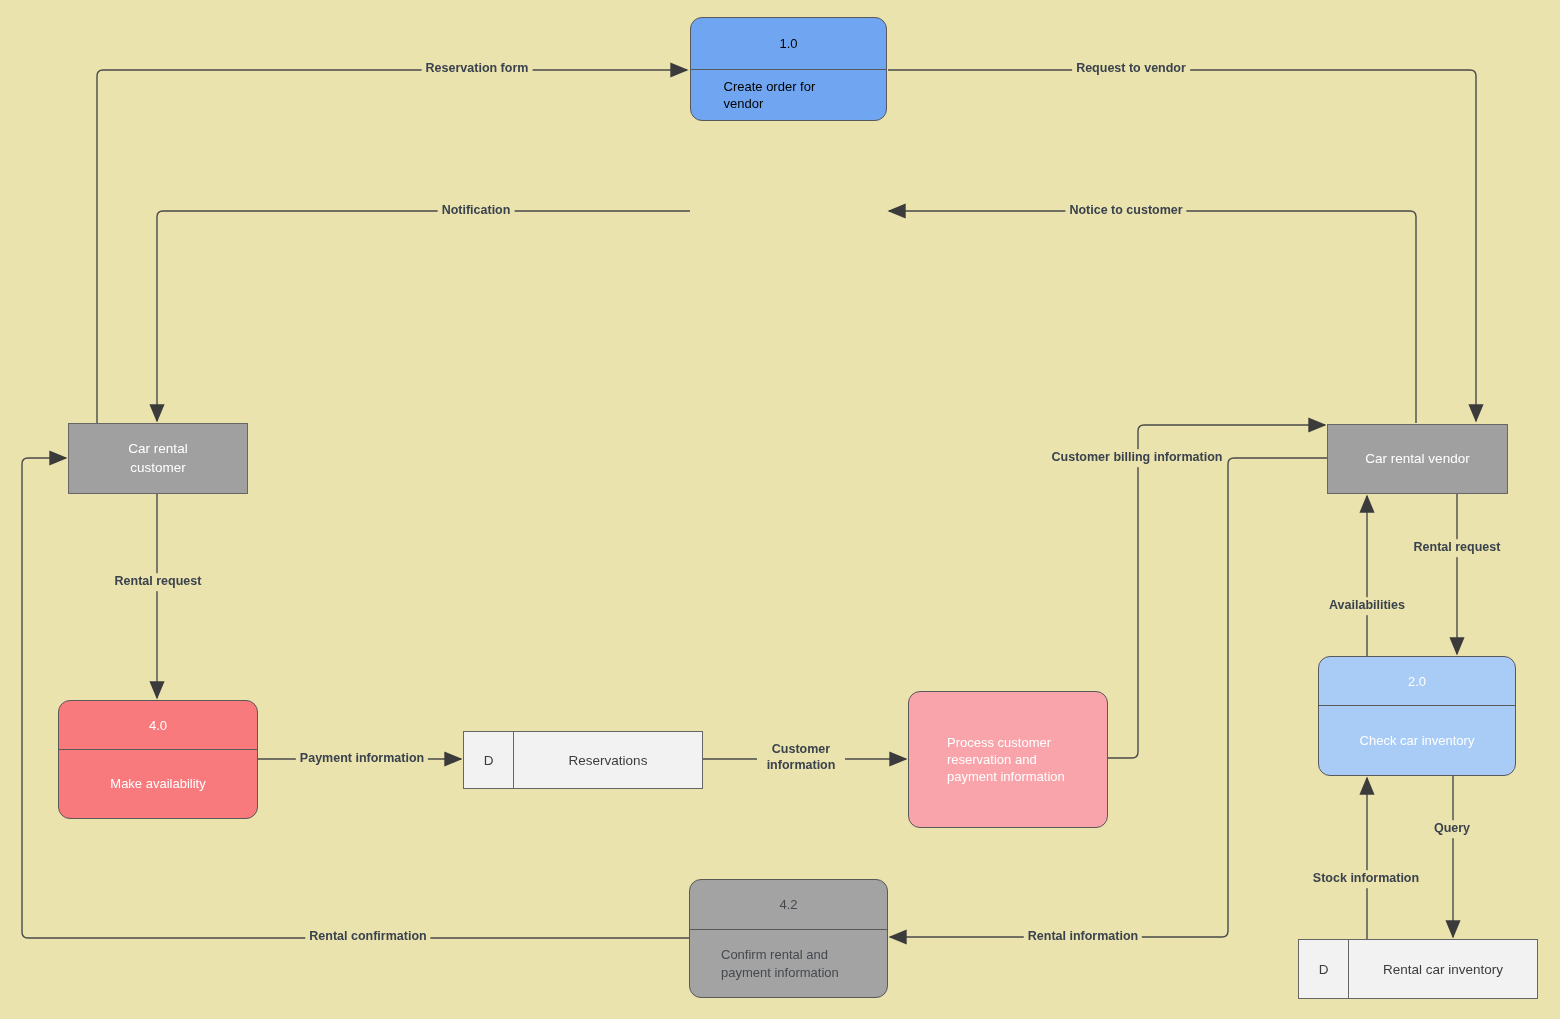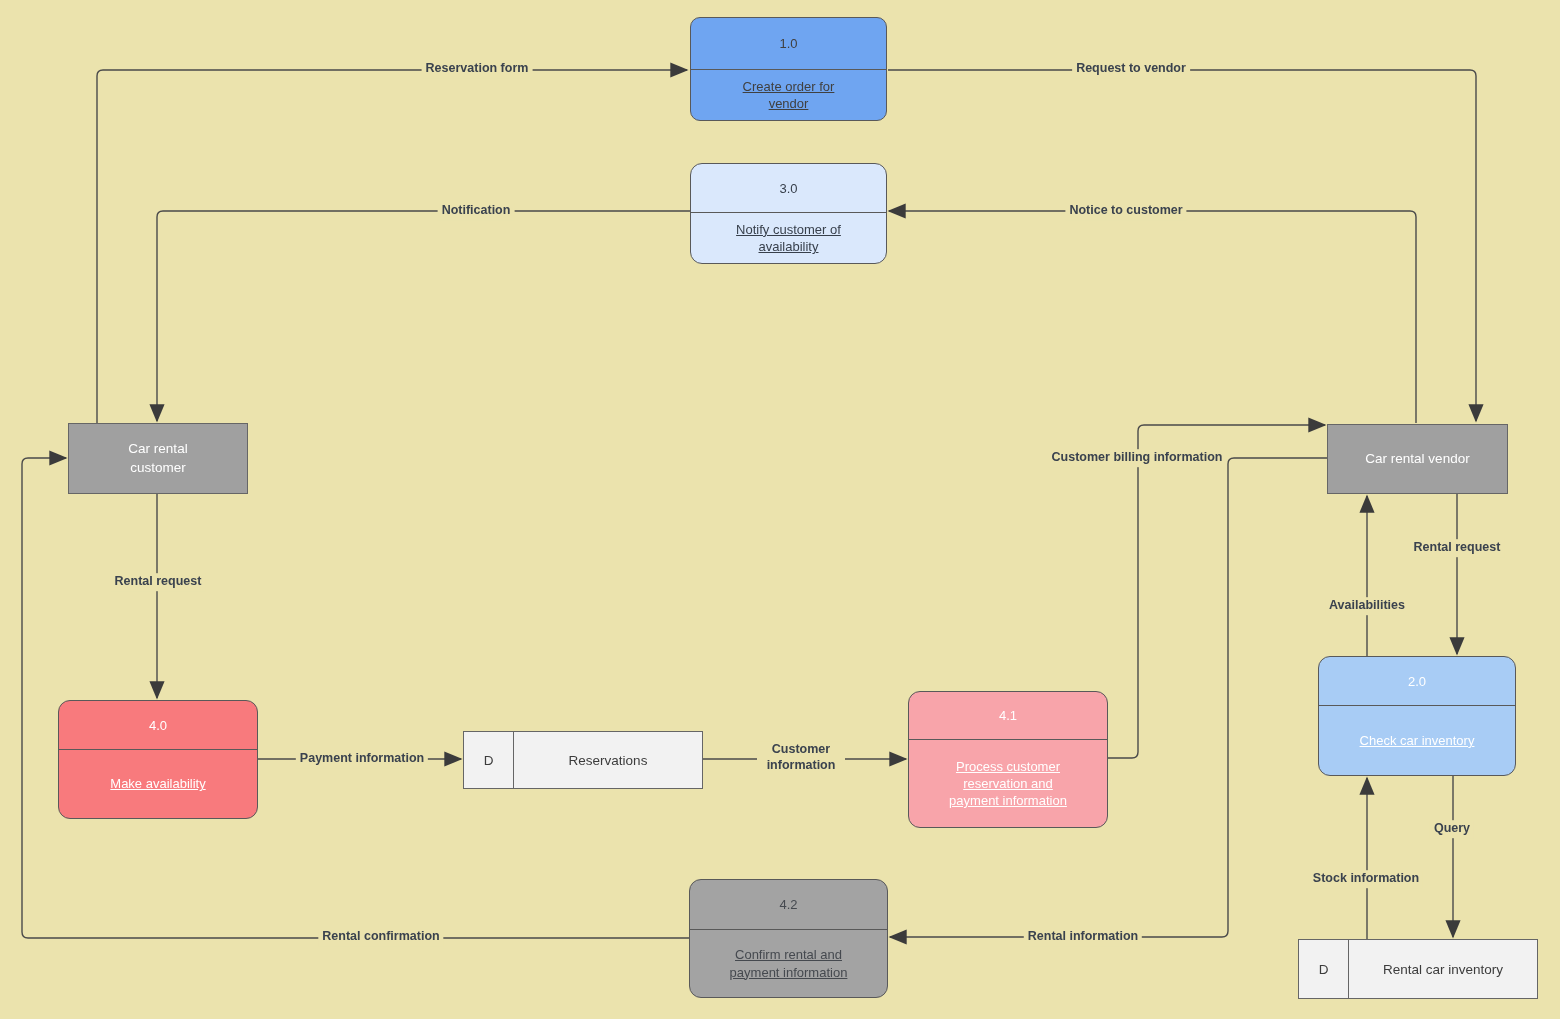--- a/index.html
+++ b/index.html
@@ -27,23 +27,23 @@
   }
   .process .ph{
     display:flex;align-items:center;justify-content:center;
     border-bottom:1px solid #595959;
     flex:0 0 auto;
   }
   .process .pb{
     flex:1 1 auto;
     display:flex;align-items:center;justify-content:center;
   }
-  .process .pb span{display:block;text-align:center;line-height:1.32;text-decoration:underline;}
+  .process .pb span{display:block;text-align:left;line-height:1.32;}
 
-  .c-blue{background:#6fa5f1;color:#404040;border-radius:10px;}
+  .c-blue{background:#6fa5f1;color:#000000;}
   .c-paleblue{background:#dae8fc;color:#373f4b;}
   .c-lightblue{background:#a8ccf5;color:#ffffff;}
   .c-red{background:#f87a7d;color:#ffffff;}
   .c-pink{background:#f8a4aa;color:#ffffff;}
   .c-palepink{background:#a3a3a3;color:#45494f;}
 
   
   .entity{
     position:absolute;
     background:#a0a0a0;
@@ -122,36 +122,29 @@
     </g>
   </svg>
 
   <div class="process c-blue" style="left:690px;top:17px;width:197px;height:104px;">
     <div class="ph" style="height:51px;">1.0</div>
     <div class="pb">
         <span style="max-width:130px;">Create order for vendor</span>
       </div>
   </div>
 
-  <div class="process c-paleblue" style="left:690px;top:163px;width:197px;height:101px;">
-    <div class="ph" style="height:48px;">3.0</div>
-    <div class="pb">
-        <span style="max-width:150px;">Notify customer of availability</span>
-      </div>
-  </div>
 
   <div class="process c-red" style="left:58px;top:700px;width:200px;height:119px;">
     <div class="ph" style="height:48px;">4.0</div>
     <div class="pb">
         <span>Make availability</span>
       </div>
   </div>
 
   <div class="process c-pink" style="left:908px;top:691px;width:200px;height:137px;">
-    <div class="ph" style="height:47px;">4.1</div>
     <div class="pb">
         <span style="max-width:122px;">Process customer reservation and payment information</span>
       </div>
   </div>
 
   <div class="process c-palepink" style="left:689px;top:879px;width:199px;height:119px;">
     <div class="ph" style="height:49px;">4.2</div>
     <div class="pb">
         <span style="max-width:135px;">Confirm rental and payment information</span>
       </div>
@@ -184,19 +177,19 @@
 
   <div class="elabel" style="left:477px;top:69px;">Reservation form</div>
   <div class="elabel" style="left:1131px;top:69px;">Request to vendor</div>
   <div class="elabel" style="left:1126px;top:211px;">Notice to customer</div>
   <div class="elabel" style="left:476px;top:211px;">Notification</div>
   <div class="elabel" style="left:158px;top:582px;">Rental request</div>
   <div class="elabel" style="left:362px;top:759px;">Payment information</div>
   <div class="elabel wrap" style="left:801px;top:758px;">Customer information</div>
   <div class="elabel" style="left:1137px;top:458px;">Customer billing information</div>
   <div class="elabel" style="left:1083px;top:937px;">Rental information</div>
-  <div class="elabel" style="left:368px;top:937px;margin-left:13px;">Rental confirmation</div>
+  <div class="elabel" style="left:368px;top:937px;">Rental confirmation</div>
   <div class="elabel" style="left:1457px;top:548px;">Rental request</div>
   <div class="elabel" style="left:1367px;top:606px;text-align:right;">Availabilities</div>
   <div class="elabel" style="left:1452px;top:829px;">Query</div>
   <div class="elabel" style="left:1366px;top:879px;">Stock information</div>
 
 </div>
 
 </body></html>

